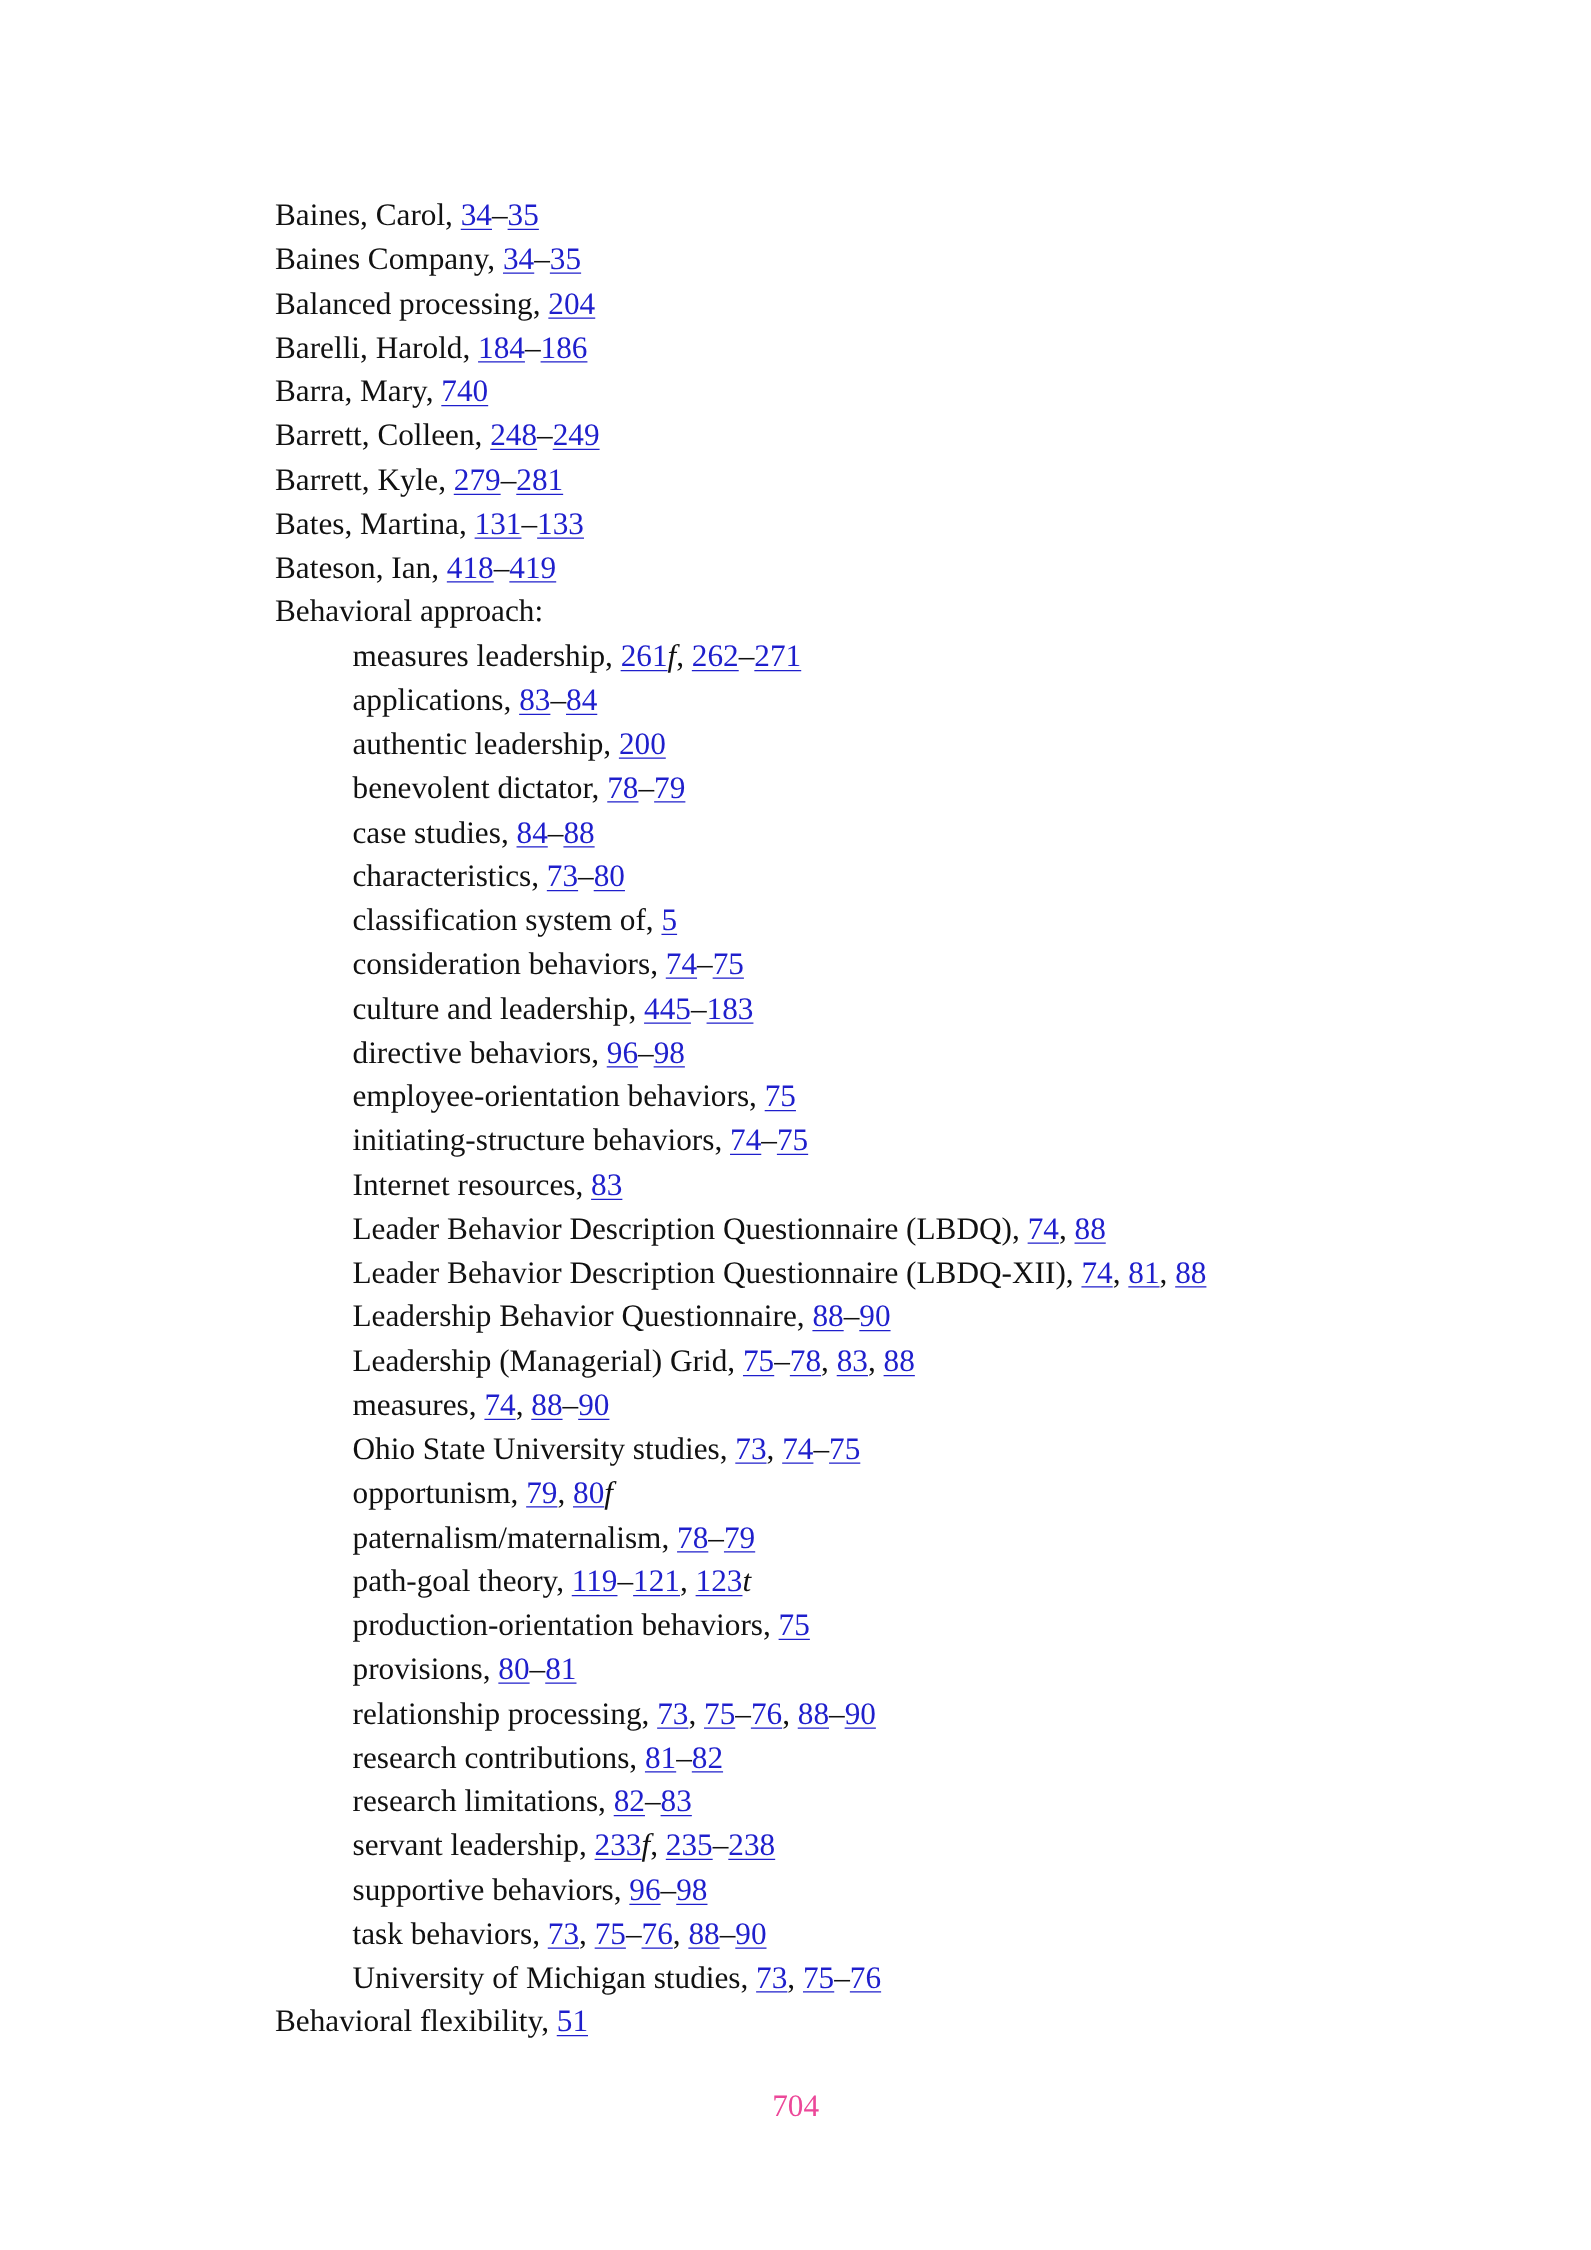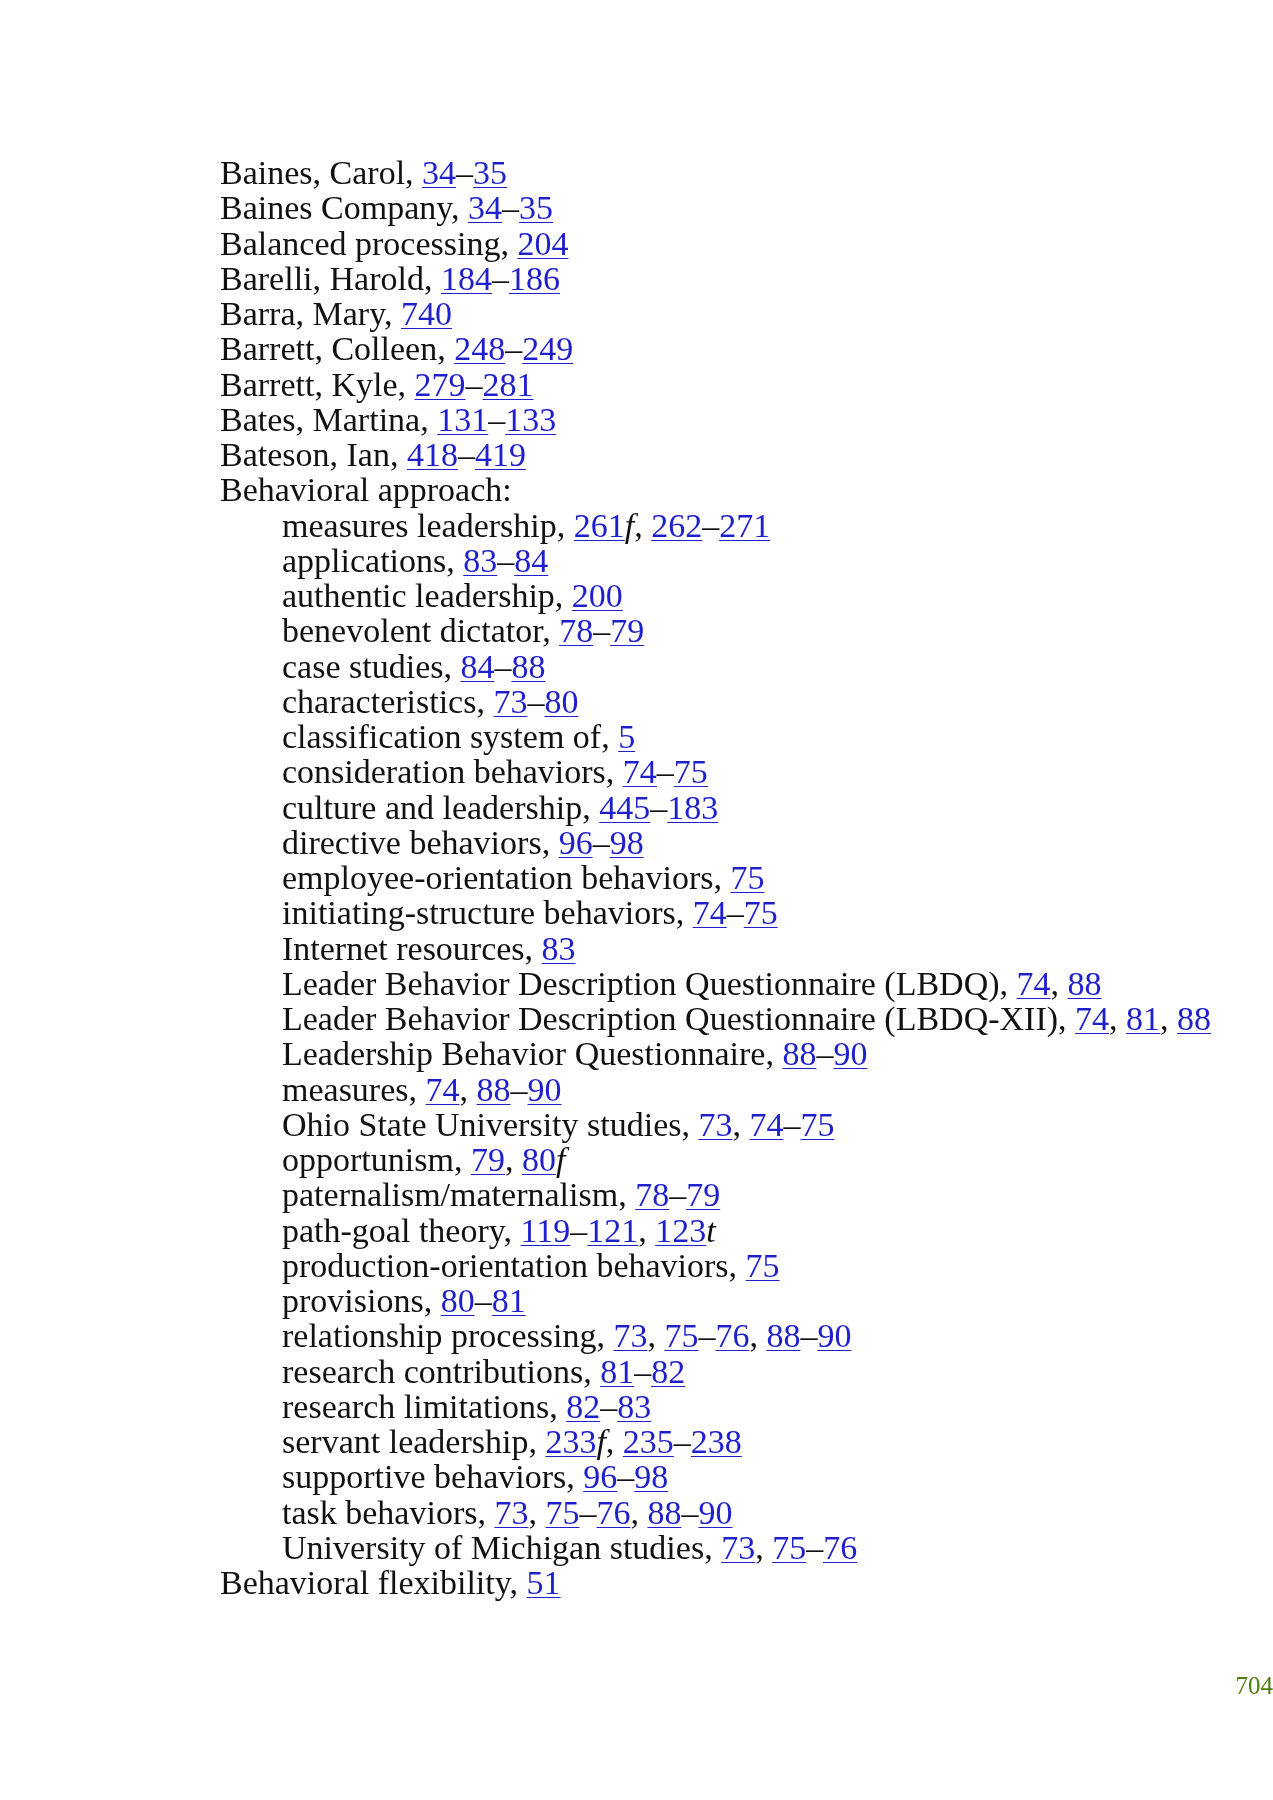--- a/index.html
+++ b/index.html
@@ -17,41 +17,41 @@
   }
   #index {
     position: absolute;
     left: 220px;
     top: 155px;
     width: 1000px;
   }
   .entry {
     height: 35.25px;
     line-height: 35.25px;
-    font-size: 34px;
+    font-size: 25px;
     white-space: nowrap;
   }
   .entry.level-1 { padding-left: 62px; }
   .term { color: #111111; }
   a.ref {
     color: #1f1fcc;
     text-decoration: underline;
     text-underline-offset: 3px;
     text-decoration-thickness: 1px;
   }
   .suffix { font-style: italic; color: #111111; }
   .sep { color: #111111; }
   #page-number {
     position: absolute;
     left: 0;
     width: 1273px;
     top: 1672px;
-    text-align: right;
+    text-align: center;
     font-size: 25px;
-    color: #4d7c0f;
+    color: #ec4899;
   }
 </style>
 </head>
 <body>
 
 <div id="index">
     <div class="entry level-0"><span class="term">Baines, Carol</span><span class="sep">, </span><a class="ref" href="#">34</a><span class="sep">–</span><a class="ref" href="#">35</a></div>
     <div class="entry level-0"><span class="term">Baines Company</span><span class="sep">, </span><a class="ref" href="#">34</a><span class="sep">–</span><a class="ref" href="#">35</a></div>
     <div class="entry level-0"><span class="term">Balanced processing</span><span class="sep">, </span><a class="ref" href="#">204</a></div>
     <div class="entry level-0"><span class="term">Barelli, Harold</span><span class="sep">, </span><a class="ref" href="#">184</a><span class="sep">–</span><a class="ref" href="#">186</a></div>
@@ -70,20 +70,21 @@
     <div class="entry level-1"><span class="term">classification system of</span><span class="sep">, </span><a class="ref" href="#">5</a></div>
     <div class="entry level-1"><span class="term">consideration behaviors</span><span class="sep">, </span><a class="ref" href="#">74</a><span class="sep">–</span><a class="ref" href="#">75</a></div>
     <div class="entry level-1"><span class="term">culture and leadership</span><span class="sep">, </span><a class="ref" href="#">445</a><span class="sep">–</span><a class="ref" href="#">183</a></div>
     <div class="entry level-1"><span class="term">directive behaviors</span><span class="sep">, </span><a class="ref" href="#">96</a><span class="sep">–</span><a class="ref" href="#">98</a></div>
     <div class="entry level-1"><span class="term">employee-orientation behaviors</span><span class="sep">, </span><a class="ref" href="#">75</a></div>
     <div class="entry level-1"><span class="term">initiating-structure behaviors</span><span class="sep">, </span><a class="ref" href="#">74</a><span class="sep">–</span><a class="ref" href="#">75</a></div>
     <div class="entry level-1"><span class="term">Internet resources</span><span class="sep">, </span><a class="ref" href="#">83</a></div>
     <div class="entry level-1"><span class="term">Leader Behavior Description Questionnaire (LBDQ)</span><span class="sep">, </span><a class="ref" href="#">74</a><span class="sep">, </span><a class="ref" href="#">88</a></div>
     <div class="entry level-1"><span class="term">Leader Behavior Description Questionnaire (LBDQ-XII)</span><span class="sep">, </span><a class="ref" href="#">74</a><span class="sep">, </span><a class="ref" href="#">81</a><span class="sep">, </span><a class="ref" href="#">88</a></div>
     <div class="entry level-1"><span class="term">Leadership Behavior Questionnaire</span><span class="sep">, </span><a class="ref" href="#">88</a><span class="sep">–</span><a class="ref" href="#">90</a></div>
+    <div class="entry level-1"><span class="term">Leadership (Managerial) Grid</span><span class="sep">, </span><a class="ref" href="#">75</a><span class="sep">–</span><a class="ref" href="#">78</a><span class="sep">, </span><a class="ref" href="#">83</a><span class="sep">, </span><a class="ref" href="#">88</a></div>
     <div class="entry level-1"><span class="term">measures</span><span class="sep">, </span><a class="ref" href="#">74</a><span class="sep">, </span><a class="ref" href="#">88</a><span class="sep">–</span><a class="ref" href="#">90</a></div>
     <div class="entry level-1"><span class="term">Ohio State University studies</span><span class="sep">, </span><a class="ref" href="#">73</a><span class="sep">, </span><a class="ref" href="#">74</a><span class="sep">–</span><a class="ref" href="#">75</a></div>
     <div class="entry level-1"><span class="term">opportunism</span><span class="sep">, </span><a class="ref" href="#">79</a><span class="sep">, </span><a class="ref" href="#">80</a><span class="suffix">f</span></div>
     <div class="entry level-1"><span class="term">paternalism/maternalism</span><span class="sep">, </span><a class="ref" href="#">78</a><span class="sep">–</span><a class="ref" href="#">79</a></div>
     <div class="entry level-1"><span class="term">path-goal theory</span><span class="sep">, </span><a class="ref" href="#">119</a><span class="sep">–</span><a class="ref" href="#">121</a><span class="sep">, </span><a class="ref" href="#">123</a><span class="suffix">t</span></div>
     <div class="entry level-1"><span class="term">production-orientation behaviors</span><span class="sep">, </span><a class="ref" href="#">75</a></div>
     <div class="entry level-1"><span class="term">provisions</span><span class="sep">, </span><a class="ref" href="#">80</a><span class="sep">–</span><a class="ref" href="#">81</a></div>
     <div class="entry level-1"><span class="term">relationship processing</span><span class="sep">, </span><a class="ref" href="#">73</a><span class="sep">, </span><a class="ref" href="#">75</a><span class="sep">–</span><a class="ref" href="#">76</a><span class="sep">, </span><a class="ref" href="#">88</a><span class="sep">–</span><a class="ref" href="#">90</a></div>
     <div class="entry level-1"><span class="term">research contributions</span><span class="sep">, </span><a class="ref" href="#">81</a><span class="sep">–</span><a class="ref" href="#">82</a></div>
     <div class="entry level-1"><span class="term">research limitations</span><span class="sep">, </span><a class="ref" href="#">82</a><span class="sep">–</span><a class="ref" href="#">83</a></div>

